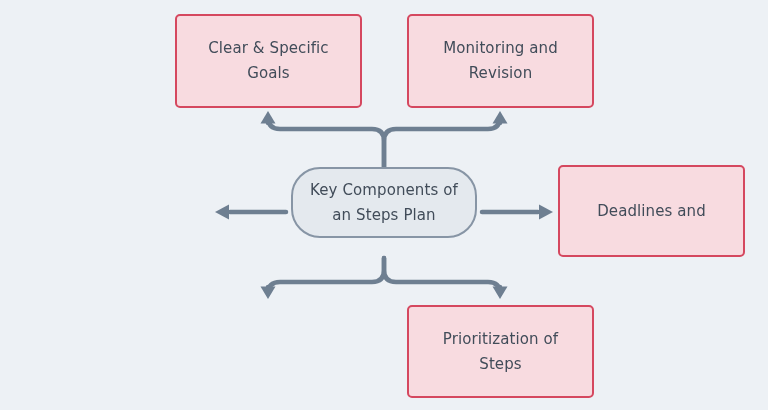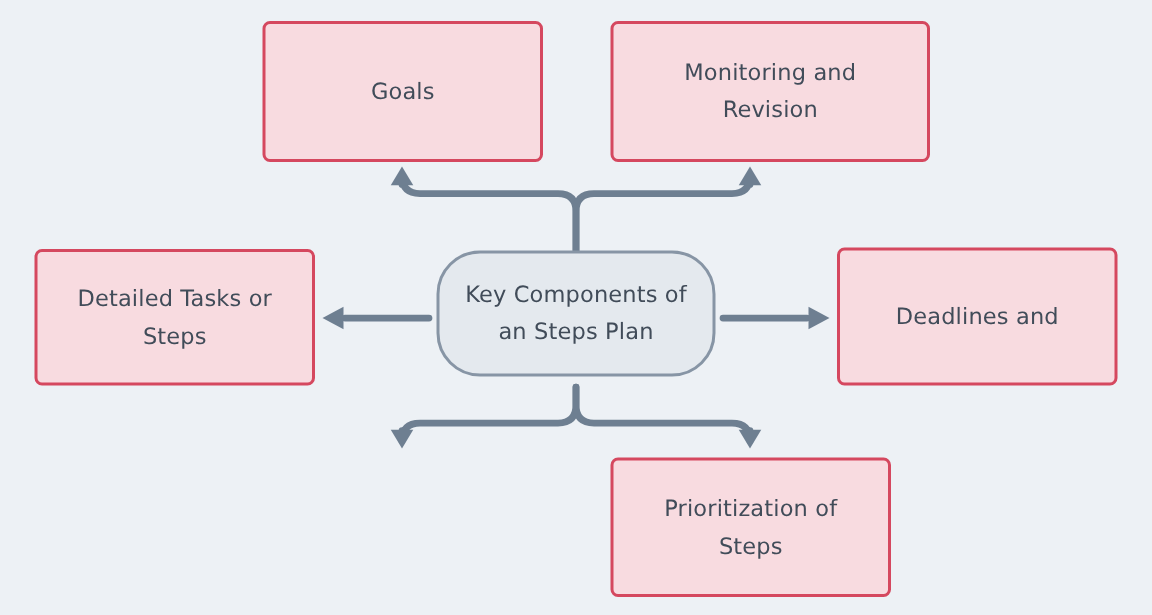--- a/index.html
+++ b/index.html
@@ -28,23 +28,23 @@
     position:absolute;box-sizing:border-box;
     display:flex;flex-direction:column;align-items:center;justify-content:center;
     text-align:center;border-radius:5px;border:2px solid;
     font-size:15px;line-height:25px;color:var(--text);
     letter-spacing:0.1px;
   }
   .node .line{display:block;white-space:nowrap;}
   .node.pink{background:var(--node-fill);border-color:var(--node-border);}
   .node.gray{background:var(--center-fill);border-color:var(--center-border);}
   .pos-top-left{left:175px;top:14px;width:187px;height:94px;}
-  .pos-top-right{left:407px;top:14px;width:213px;height:94px;}
+  .pos-top-right{left:407px;top:14px;width:187px;height:94px;}
   .pos-mid-left{left:23px;top:166px;width:187px;height:91px;}
-  .pos-center{left:291px;top:167px;width:186px;height:84px;border-radius:29px;}
+  .pos-center{left:291px;top:167px;width:186px;height:71px;border-radius:29px;}
   .pos-mid-right{left:558px;top:165px;width:187px;height:92px;gap:44px;}
   .pos-bottom-left{left:175px;top:304px;width:187px;height:94px;}
   .pos-bottom-right{left:407px;top:305px;width:187px;height:93px;}
 </style>
 </head>
 <body>
 
 <div class="canvas">
 
   <svg class="arrows" viewBox="0 0 768 410" xmlns="http://www.w3.org/2000/svg">
@@ -62,32 +62,29 @@
     <polygon points="500,299 492.5,286.5 507.5,286.5"></polygon>
 
     <path d="M286,212 L230,212"></path>
     <polygon points="215,212 229,204.5 229,219.5"></polygon>
 
     <path d="M482,212 L538,212"></path>
     <polygon points="553,212 539,204.5 539,219.5"></polygon>
   </svg>
 
   <div class="node pink pos-top-left">
+    <span class="line">Clear &amp; Specific</span>
     <span class="line">Goals</span>
   </div>
 
   <div class="node pink pos-top-right">
     <span class="line">Monitoring and</span>
     <span class="line">Revision</span>
   </div>
 
-  <div class="node pink pos-mid-left">
-    <span class="line">Detailed Tasks or</span>
-    <span class="line">Steps</span>
-  </div>
 
   <div class="node gray pos-center">
     <span class="line">Key Components of</span>
     <span class="line">an Steps Plan</span>
   </div>
 
   <div class="node pink pos-mid-right">
     <span class="line">Deadlines and</span>
   </div>
 

